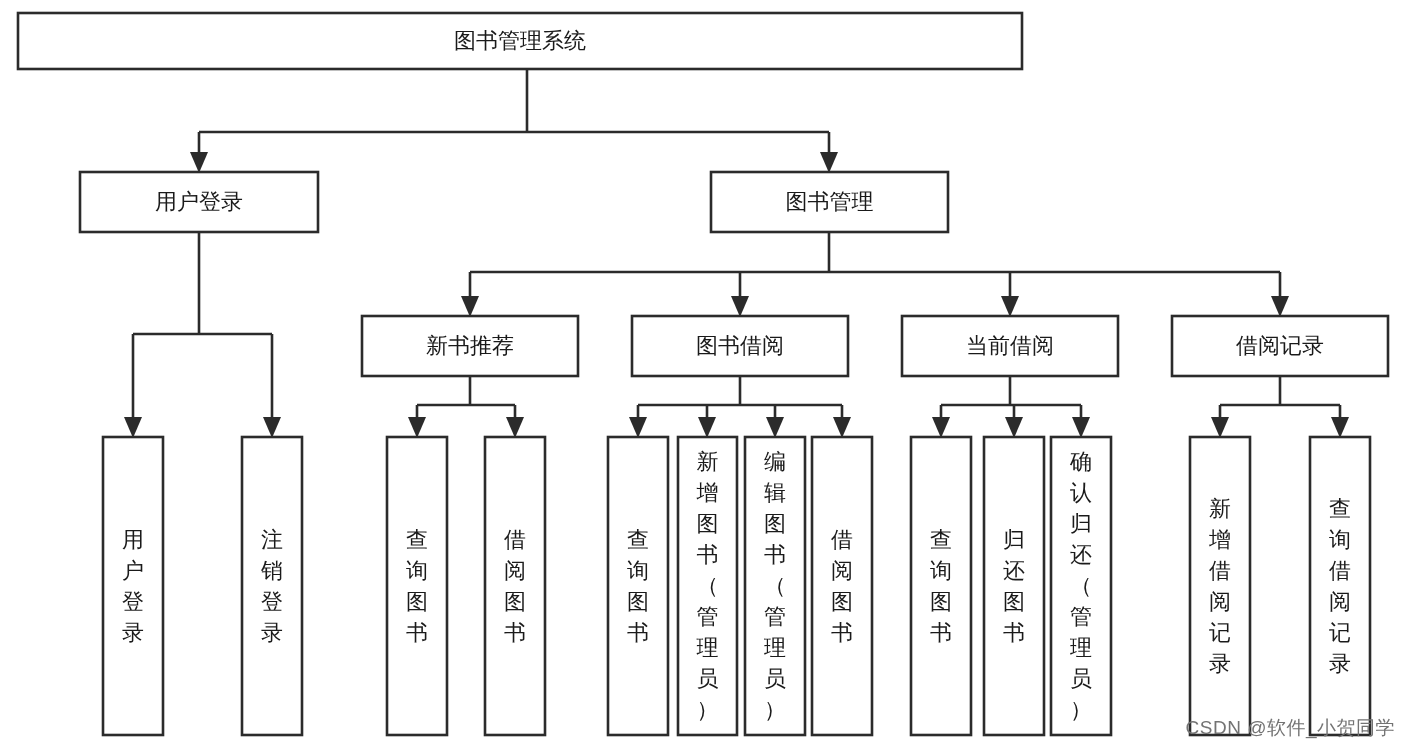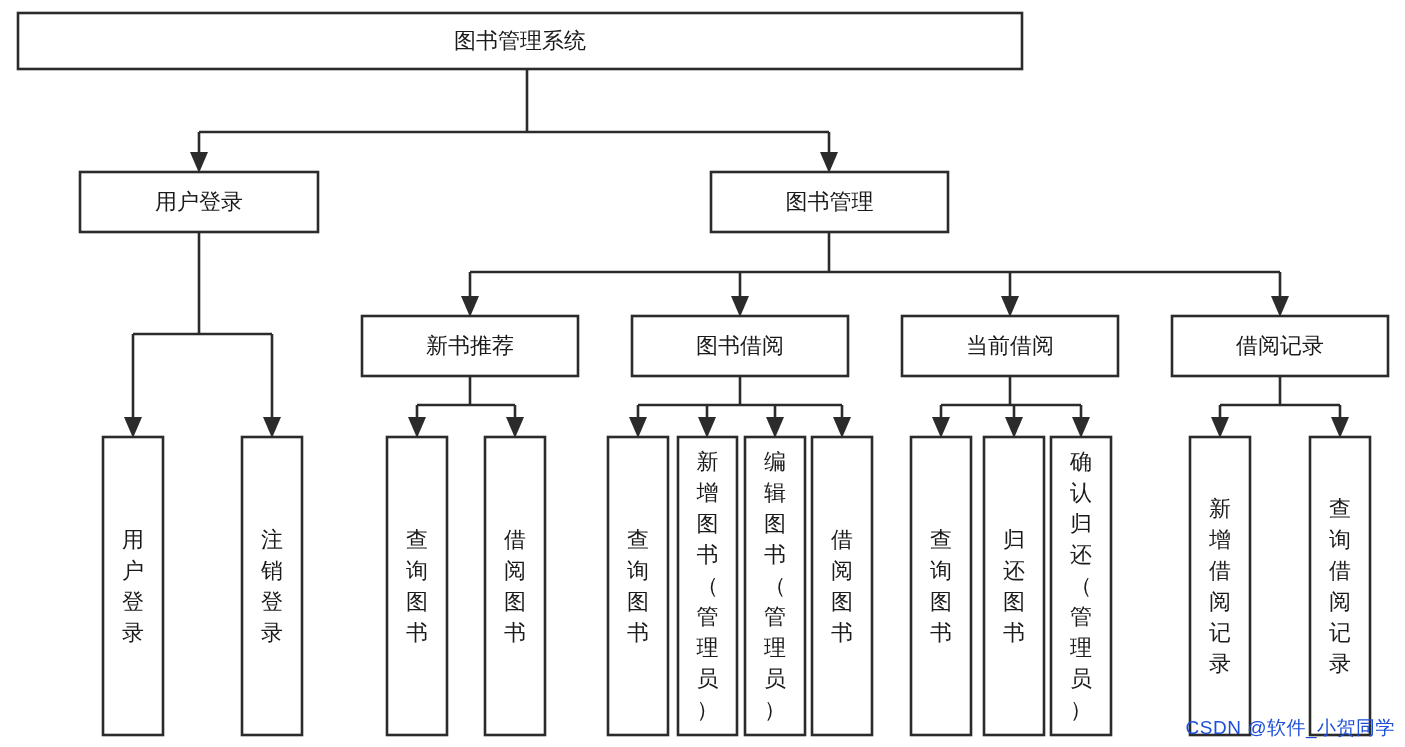--- a/index.html
+++ b/index.html
@@ -47,21 +47,21 @@
     font-size: 22px;
     fill: #1a1a1a;
     text-anchor: middle;
   }
   .watermark {
     position: absolute;
     right: 10px;
     bottom: 6px;
     font-family: "Liberation Sans", "DejaVu Sans", sans-serif;
     font-size: 19px;
-    color: #1d4ed8;
+    color: #737373;
     letter-spacing: 0.5px;
     white-space: nowrap;
     pointer-events: none;
   }
 </style>
 </head>
 <body>
 
 <svg id="diagram" viewBox="0 0 1405 747">
   <g id="connector-layer">

